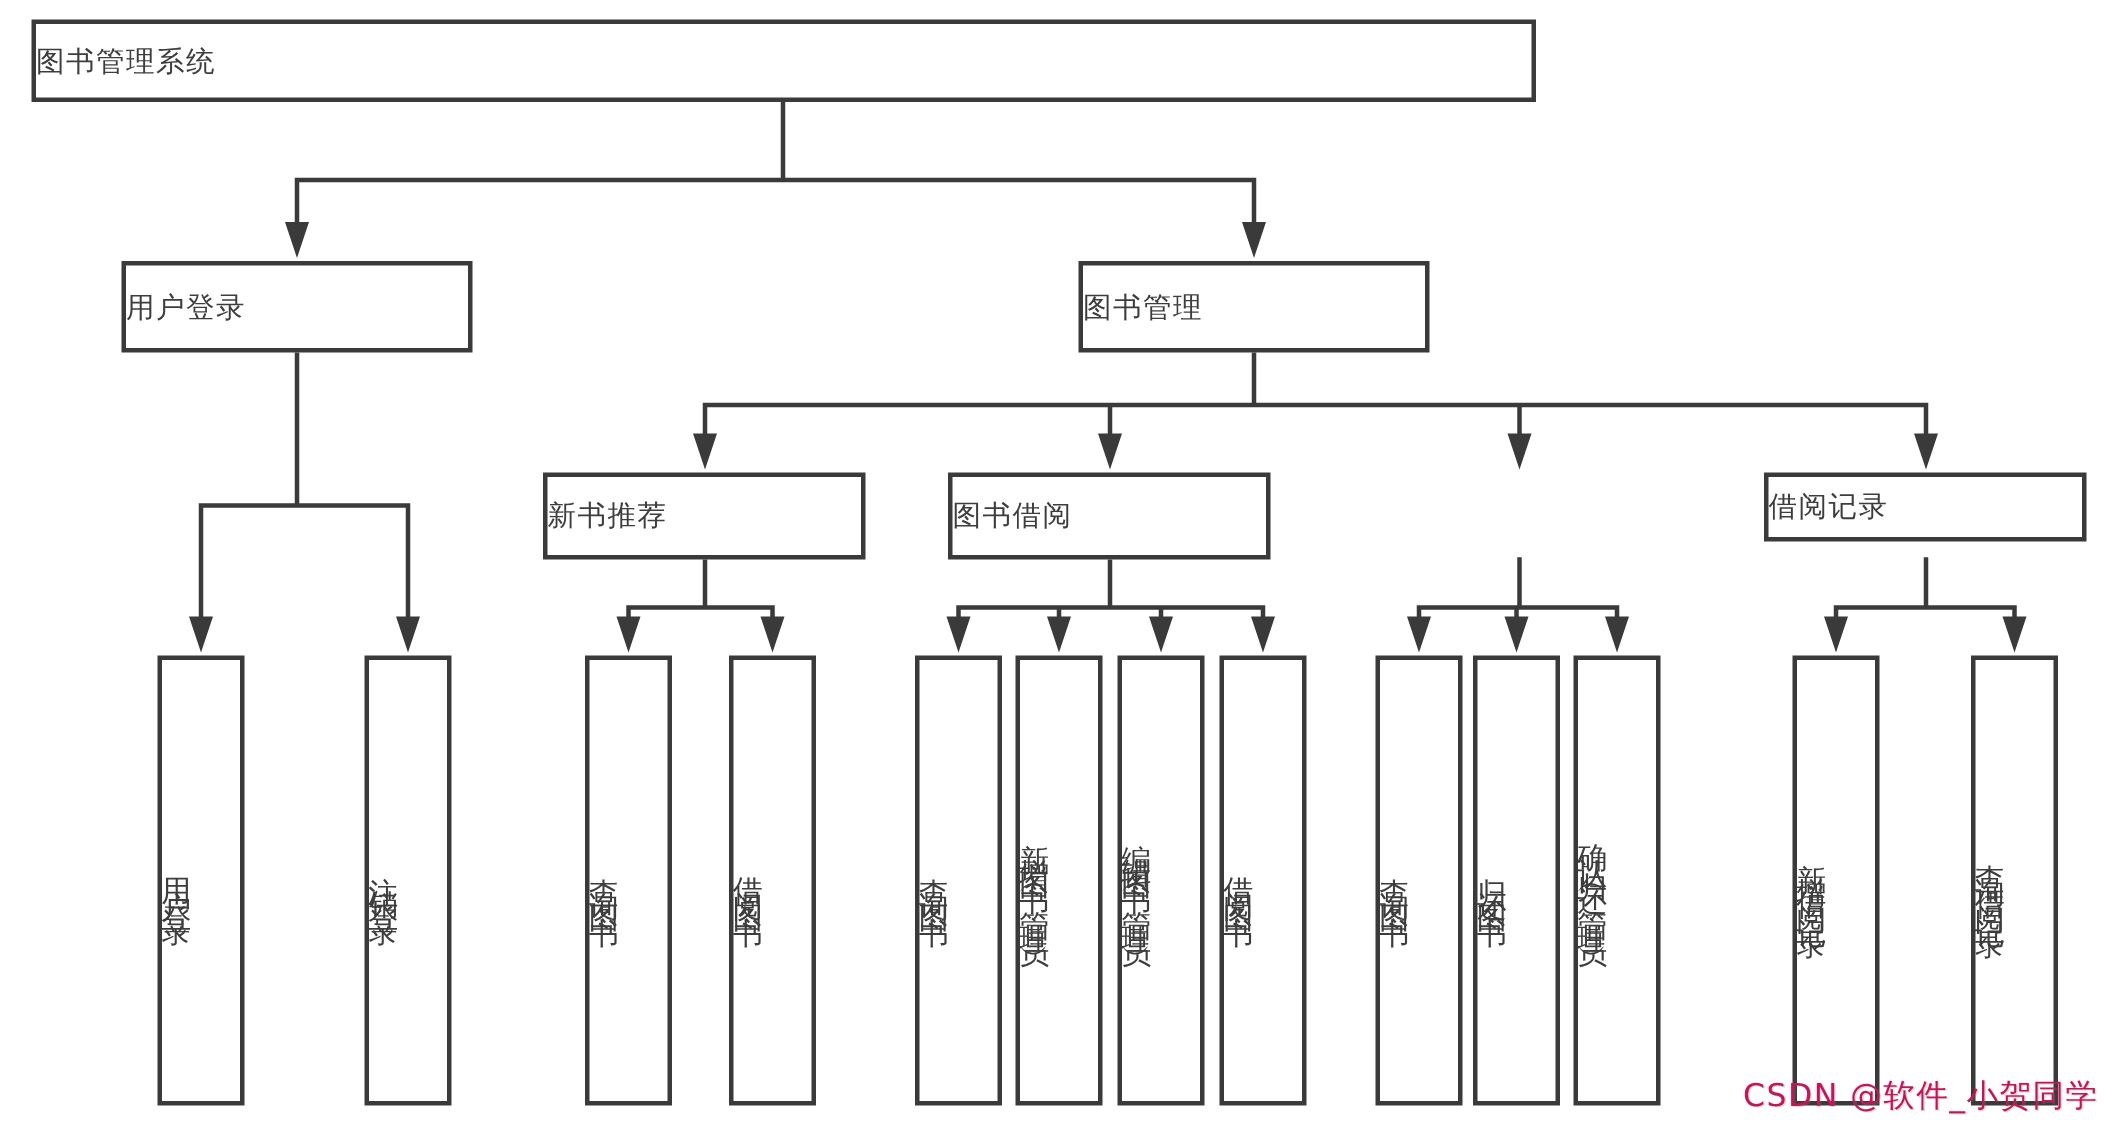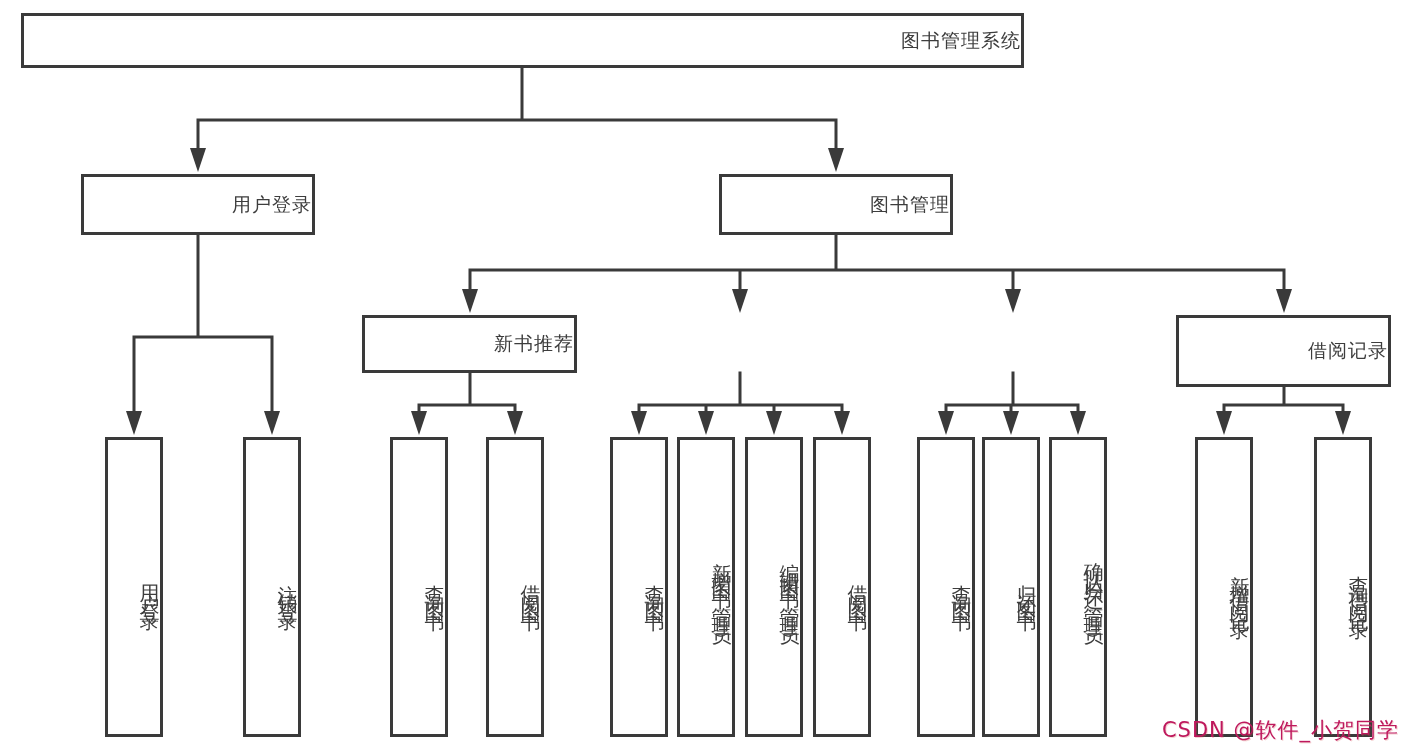--- a/index.html
+++ b/index.html
@@ -3,21 +3,21 @@
 <meta charset="utf-8">
 <style>
   html,body{margin:0;padding:0;background:#fff;}
   .stage{
     position:relative;width:1405px;height:747px;background:#fff;overflow:hidden;
     font-family:"DejaVu Sans","Liberation Sans",sans-serif;color:#3d3d3d;
   }
   .wires{position:absolute;left:0;top:0;z-index:1;}
   .node{
     position:absolute;background:#fff;border:3px solid #3a3a3a;box-sizing:border-box;
-    display:flex;align-items:center;justify-content:flex-end;z-index:2;
+    display:flex;align-items:center;justify-content:flex-start;z-index:2;
   }
   .node .lbl{font-size:19px;letter-spacing:1px;white-space:nowrap;}
   .leaf .lbl{
     writing-mode:vertical-rl;text-orientation:mixed;
     font-size:20px;letter-spacing:9px;line-height:1;
   }
   .watermark{
     position:absolute;right:6px;bottom:3px;z-index:10;
     font-size:21px;color:#be185d;letter-spacing:1px;white-space:nowrap;
     text-shadow:1px 1px 0 rgba(216,90,90,.28);
@@ -55,21 +55,24 @@
   <div class="node" style="left:81px;top:174px;width:234px;height:61px">
     <span class="lbl">用户登录</span>
   </div>
   <div class="node" style="left:719px;top:174px;width:234px;height:61px">
     <span class="lbl">图书管理</span>
   </div>
 
   <div class="node" style="left:362px;top:315px;width:215px;height:58px">
     <span class="lbl">新书推荐</span>
   </div>
-  <div class="node" style="left:1176px;top:315px;width:215px;height:72px">
+  <div class="node" style="left:632px;top:315px;width:215px;height:58px">
+    <span class="lbl">图书借阅</span>
+  </div>
+  <div class="node" style="left:1176px;top:315px;width:215px;height:46px">
     <span class="lbl">借阅记录</span>
   </div>
 
   <div class="node leaf" style="left:105px;top:437px;width:58px;height:300px">
     <span class="lbl">用户登录</span>
   </div>
   <div class="node leaf" style="left:243px;top:437px;width:58px;height:300px">
     <span class="lbl">注销登录</span>
   </div>
 

